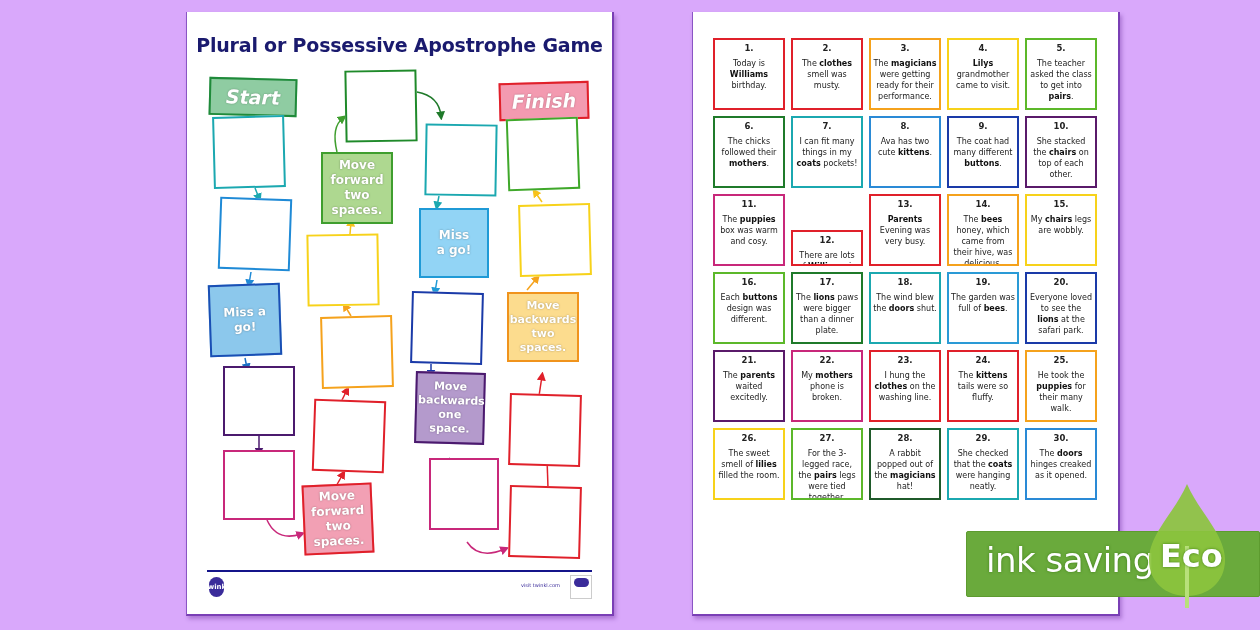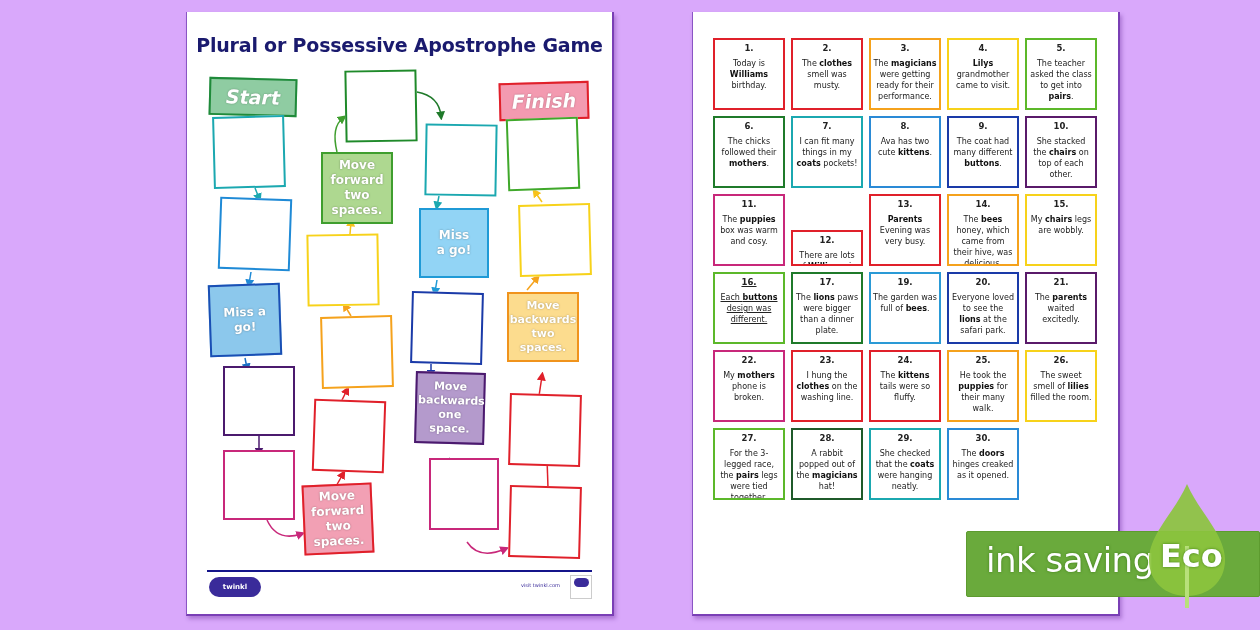--- a/index.html
+++ b/index.html
@@ -12,21 +12,21 @@
 
   .title { position: absolute; left: 0; top: 22px; width: 100%; text-align: center; color: #1a1a6e; font-weight: bold; font-size: 19px; font-family: "DejaVu Sans", sans-serif; letter-spacing: -0.2px; }
 
   .sq { position: absolute; background: #fff; border: 2px solid #000; }
   .label-box { position: absolute; display: flex; align-items: center; justify-content: center; text-align: center; color: #fff; font-weight: bold; font-size: 12px; line-height: 15px; font-family: "DejaVu Sans", sans-serif; text-shadow: 0 0 2px rgba(0,0,0,0.35); border: 2px solid #000; }
   .banner { position: absolute; display: flex; align-items: center; justify-content: center; color: #fff; font-weight: bold; font-style: italic; font-size: 19px; font-family: "DejaVu Sans", sans-serif; text-shadow: 0 0 2px rgba(0,0,0,0.3); }
 
   svg.arrows { position: absolute; left: 0; top: 0; width: 428px; height: 604px; pointer-events: none; }
 
   .footer-line { position: absolute; left: 20px; right: 20px; top: 558px; height: 2px; background: #14148a; }
-  .twinkl-logo { position: absolute; left: 22px; top: 565px; width: 52px; height: 20px; background: #3a2b9a; border-radius: 10px; color: #fff; font-size: 7px; font-weight: bold; display: flex; align-items: center; justify-content: center; font-family: "DejaVu Sans", sans-serif; }
+  .twinkl-logo { position: absolute; left: 22px; top: 565px; width: 15px; height: 20px; background: #3a2b9a; border-radius: 10px; color: #fff; font-size: 7px; font-weight: bold; display: flex; align-items: center; justify-content: center; font-family: "DejaVu Sans", sans-serif; }
   .visit { position: absolute; right: 52px; top: 570px; font-size: 5px; color: #3a2b9a; font-family: "DejaVu Sans", sans-serif; }
   .badge-small { position: absolute; right: 20px; top: 563px; width: 22px; height: 24px; border: 1px solid #ccc; background: #fff; }
   .badge-small::before { content: ""; position: absolute; left: 3px; top: 2px; width: 15px; height: 9px; background: #3a2b9a; border-radius: 5px; }
 
   .cards { position: absolute; left: 20px; top: 26px; display: grid; grid-template-columns: repeat(5, 72px); grid-auto-rows: 72px; column-gap: 6px; row-gap: 6px; }
   .card { border: 2px solid #000; background: #fff; text-align: center; font-family: "DejaVu Sans", sans-serif; font-size: 8px; line-height: 11px; color: #222; padding: 3px 2px; overflow: hidden; }
   .card .num { display: block; font-weight: bold; margin-bottom: 4px; font-size: 8.5px; }
   .card b { font-weight: bold; color: #111; }
 
   
@@ -133,22 +133,23 @@
       <div class="card" style="border-color: rgb(31, 122, 42);"><span class="num">6.</span><span>The chicks followed their </span><b>mothers</b><span>.</span></div>
       <div class="card" style="border-color: rgb(27, 168, 176);"><span class="num">7.</span><span>I can fit many things in my </span><b>coats</b><span> pockets!</span></div>
       <div class="card" style="border-color: rgb(42, 138, 214);"><span class="num">8.</span><span>Ava has two cute </span><b>kittens</b><span>.</span></div>
       <div class="card" style="border-color: rgb(26, 58, 168);"><span class="num">9.</span><span>The coat had many different </span><b>buttons</b><span>.</span></div>
       <div class="card" style="border-color: rgb(90, 26, 106);"><span class="num">10.</span><span>She stacked the </span><b>chairs</b><span> on top of each other.</span></div>
       <div class="card" style="border-color: rgb(200, 40, 122);"><span class="num">11.</span><span>The </span><b>puppies</b><span> box was warm and cosy.</span></div>
       <div class="card" style="border-color: rgb(224, 32, 42); margin-top: 36px;"><span class="num">12.</span><span>There are lots of </span><b>Williams</b><span> in this school!</span></div>
       <div class="card" style="border-color: rgb(224, 32, 42);"><span class="num">13.</span><span></span><b>Parents</b><span> Evening was very busy.</span></div>
       <div class="card" style="border-color: rgb(245, 162, 28);"><span class="num">14.</span><span>The </span><b>bees</b><span> honey, which came from their hive, was delicious.</span></div>
       <div class="card" style="border-color: rgb(247, 210, 26);"><span class="num">15.</span><span>My </span><b>chairs</b><span> legs are wobbly.</span></div>
-      <div class="card" style="border-color: rgb(92, 184, 42); text-decoration: underline;"><span class="num">16.</span><span>Each </span><b>buttons</b><span> design was different.</span></div>
+      <div class="card" style="border-color: rgb(92, 184, 42);"><span class="num">16.</span><span>Each </span><b>buttons</b><span> design was different.</span></div>
       <div class="card" style="border-color: rgb(31, 122, 42);"><span class="num">17.</span><span>The </span><b>lions</b><span> paws were bigger than a dinner plate.</span></div>
+      <div class="card" style="border-color: rgb(27, 168, 176);"><span class="num">18.</span><span>The wind blew the </span><b>doors</b><span> shut.</span></div>
       <div class="card" style="border-color: rgb(42, 154, 214);"><span class="num">19.</span><span>The garden was full of </span><b>bees</b><span>.</span></div>
       <div class="card" style="border-color: rgb(26, 58, 168);"><span class="num">20.</span><span>Everyone loved to see the </span><b>lions</b><span> at the safari park.</span></div>
       <div class="card" style="border-color: rgb(90, 26, 106);"><span class="num">21.</span><span>The </span><b>parents</b><span> waited excitedly.</span></div>
       <div class="card" style="border-color: rgb(200, 40, 122);"><span class="num">22.</span><span>My </span><b>mothers</b><span> phone is broken.</span></div>
       <div class="card" style="border-color: rgb(224, 32, 42);"><span class="num">23.</span><span>I hung the </span><b>clothes</b><span> on the washing line.</span></div>
       <div class="card" style="border-color: rgb(224, 32, 42);"><span class="num">24.</span><span>The </span><b>kittens</b><span> tails were so fluffy.</span></div>
       <div class="card" style="border-color: rgb(245, 162, 28);"><span class="num">25.</span><span>He took the </span><b>puppies</b><span> for their many walk.</span></div>
       <div class="card" style="border-color: rgb(247, 210, 26);"><span class="num">26.</span><span>The sweet smell of </span><b>lilies</b><span> filled the room.</span></div>
       <div class="card" style="border-color: rgb(92, 184, 42);"><span class="num">27.</span><span>For the 3-legged race, the </span><b>pairs</b><span> legs were tied together.</span></div>
       <div class="card" style="border-color: rgb(31, 90, 42);"><span class="num">28.</span><span>A rabbit popped out of the </span><b>magicians</b><span> hat!</span></div>

